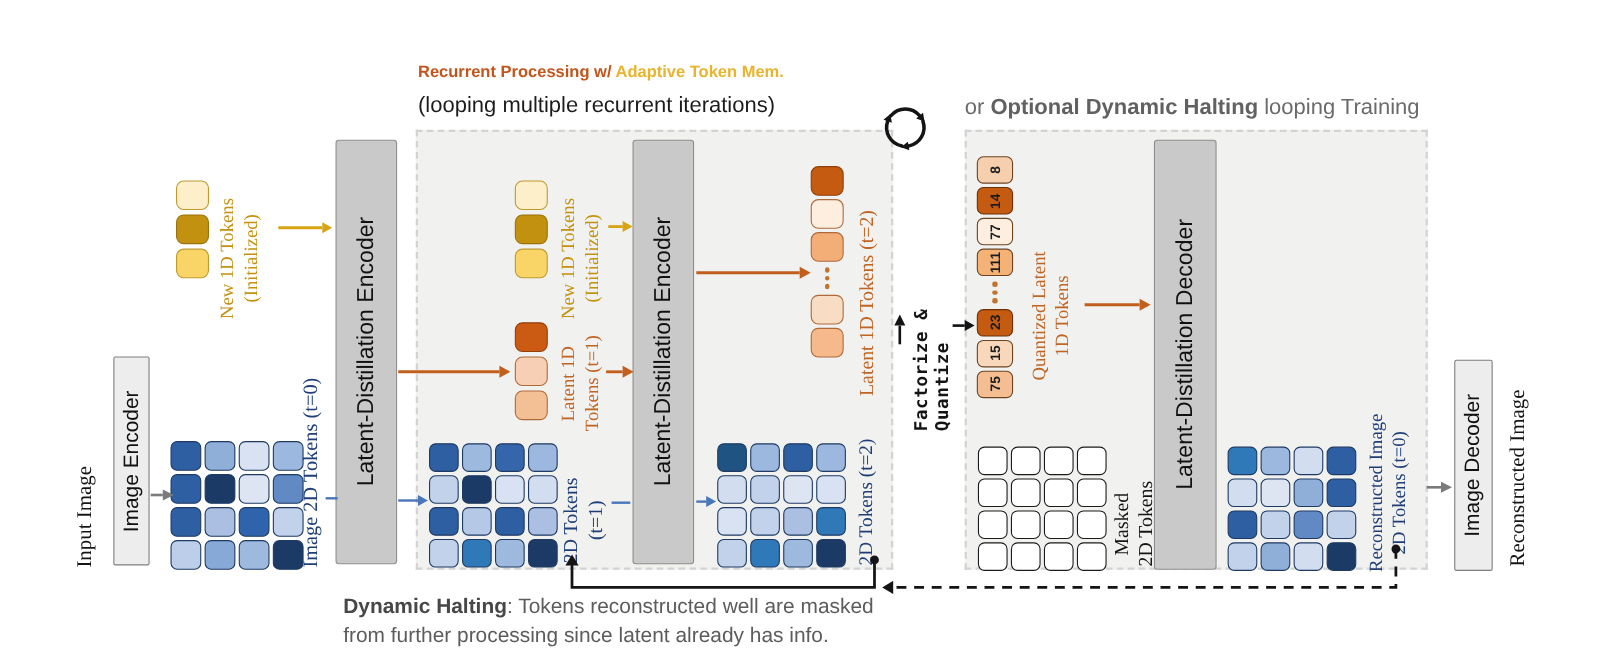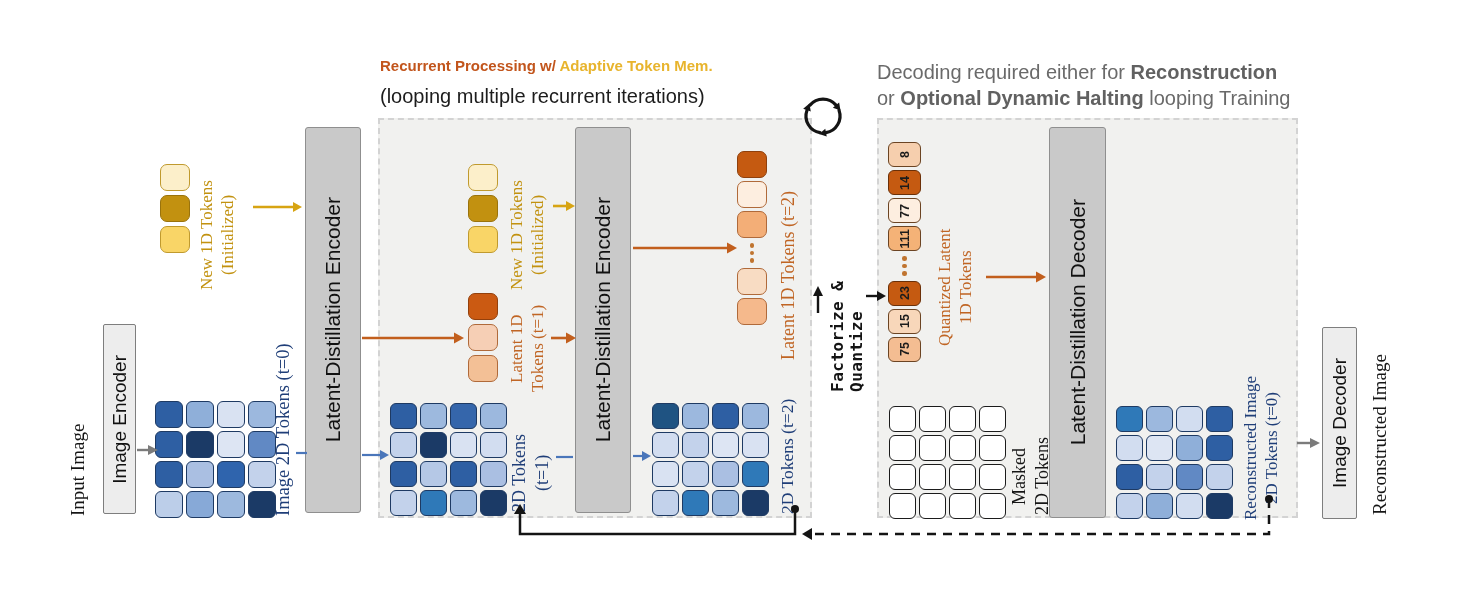--- a/index.html
+++ b/index.html
@@ -49,23 +49,20 @@
 <div id="canvas">
 
   <div class="panel" style="left:378px;top:118px;width:434px;height:400px;"></div>
   <div class="panel" style="left:877px;top:118px;width:421px;height:400px;"></div>
 
   <div class="title-line t-main" style="left:380px;top:57px;">
     <span style="color:#c2551c;">Recurrent Processing w/ </span><span style="color:#e8b42d;">Adaptive Token Mem.</span>
   </div>
   <div class="title-line t-sub" style="left:380px;top:85px;">(looping multiple recurrent iterations)</div>
 
-  <div class="title-line t-gray" style="left:877px;top:59px;">
-    <span>Decoding required either for </span><b>Reconstruction</b>
-  </div>
   <div class="title-line t-gray" style="left:877px;top:85px;">
     <span>or </span><b>Optional Dynamic Halting</b><span> looping Training</span>
   </div>
 
   <div class="vlabel blackc" style="left:66px;top:388px;height:128px;font-size:19px;">Input Image</div>
   <div class="iobox" style="left:103px;top:324px;width:33px;height:190px;">
     <span class="vtext">Image Encoder</span>
   </div>
   <div class="grid big" style="left:155px;top:401px;">
       <div class="cell" style="background: rgb(46, 95, 163);"></div>
@@ -250,20 +247,24 @@
       <div class="cell" style="background: rgb(27, 58, 102);"></div>
     </div>
   <div class="vlabel navy" style="left:1240px;top:370px;height:150px;font-size:17px;">Reconstructed Image
 2D Tokens (t=0)</div>
 
   <div class="iobox" style="left:1322px;top:327px;width:35px;height:192px;">
     <span class="vtext">Image Decoder</span>
   </div>
   <div class="vlabel blackc" style="left:1368px;top:330px;height:185px;font-size:19px;">Reconstructed Image</div>
 
+  <div class="foot" style="left:312px;top:538px;width:530px;">
+    <b>Dynamic Halting</b><span>: Tokens reconstructed  well are masked</span><br>
+    <span>from further processing since latent already has info.</span>
+  </div>
 
 
   <svg class="layer" width="1476" height="608" viewBox="0 0 1476 608">
 
     <g>
       <line x1="137" y1="450" x2="148" y2="450" stroke="#7b7b7b" stroke-width="2.4"></line>
       <polygon points="148,445 158,450 148,455" fill="#7b7b7b"></polygon>
     </g>
 
     <g>

